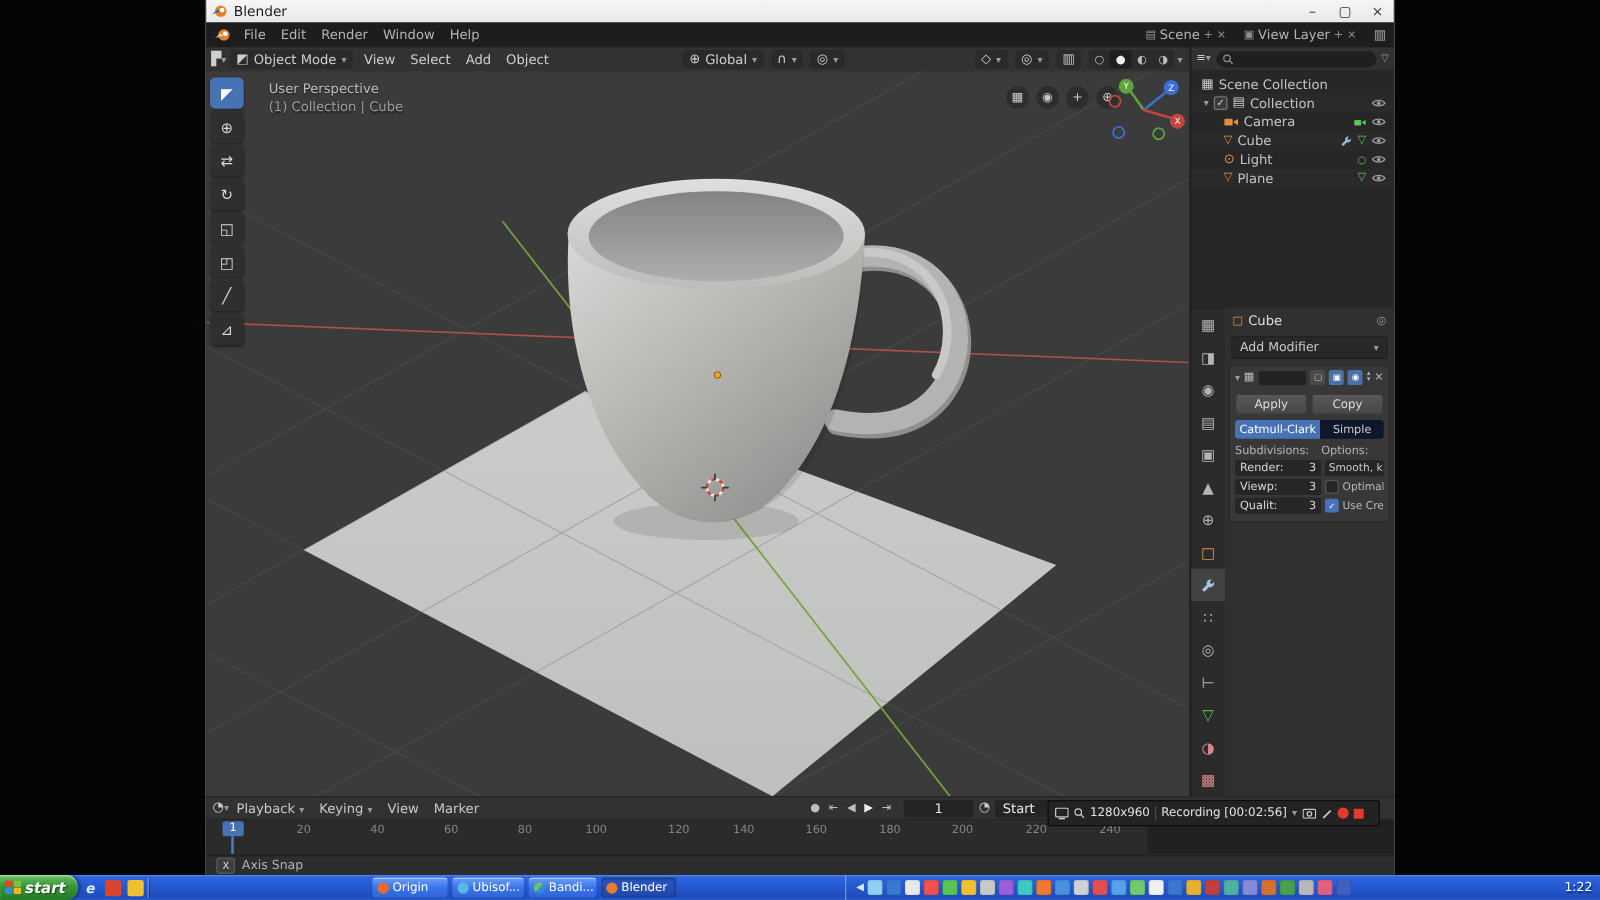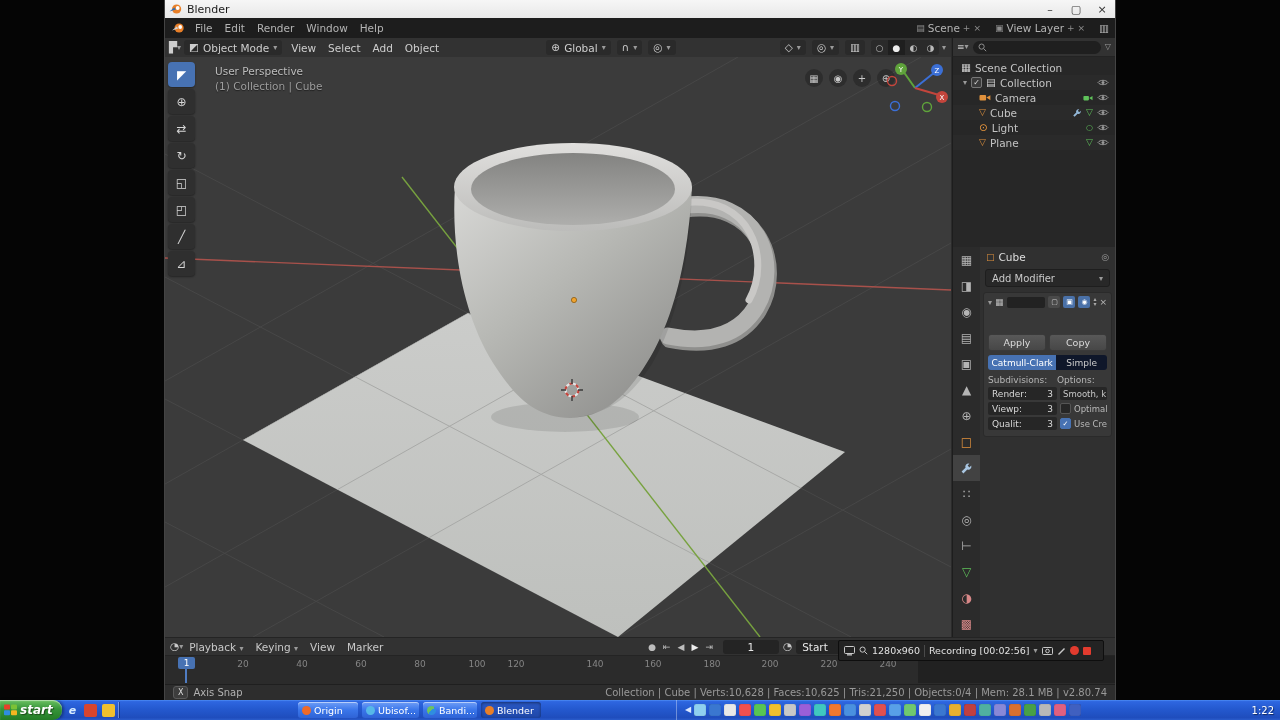--- a/index.html
+++ b/index.html
@@ -61,21 +61,21 @@
   .addmod{margin:2px 5px 0 5px;height:16px;background:#282828;border:1px solid #1e1e1e;border-radius:3px;
           display:flex;align-items:center;padding:0 6px;color:#c9c9c9;}
   .mpanel{margin:5px 3px 0 3px;background:#383838;border:1px solid #2a2a2a;border-radius:3px;padding:0 4px 6px 4px;}
   .mhead{height:18px;display:flex;align-items:center;gap:3px;}
   .mname{flex:1;height:11px;background:#222;border-radius:2px;min-width:14px;}
   .mtb{width:12px;height:12px;border-radius:2px;background:#4a4a4a;display:inline-flex;align-items:center;justify-content:center;font-size:7px;color:#cdcdcd;}
   .mtb.on{background:#4a71a8;color:#fff;}
   .updn{display:flex;flex-direction:column;font-size:6px;color:#aaa;line-height:.8;}
   .row2{display:flex;gap:3px;margin-top:4px;}
   .btn2{flex:1;height:15px;background:linear-gradient(#585858,#474747);border:1px solid #3a3a3a;border-radius:3px;
-        display:flex;align-items:center;justify-content:center;color:#dcdcdc;font-size:9.5px;margin-top:19px;}
+        display:flex;align-items:center;justify-content:center;color:#dcdcdc;font-size:9.5px;}
   .segl{flex:1.35;height:15px;background:#4772b3;border-radius:3px 0 0 3px;display:flex;align-items:center;justify-content:center;
         color:#fff;font-size:9px;white-space:nowrap;}
   .segr{flex:1;height:15px;background:#0f172a;border-radius:0 3px 3px 0;display:flex;align-items:center;justify-content:center;
         color:#ccc;font-size:9px;}
   .lblrow{display:flex;margin-top:5px;color:#b5b5b5;font-size:9px;}
   .lblrow .l1{width:58%;} .lblrow .l2{flex:1;}
   .cols{display:flex;gap:3px;margin-top:2px;}
   .colL{width:58%;display:flex;flex-direction:column;gap:2px;box-sizing:border-box;}
   .colR{flex:1;display:flex;flex-direction:column;gap:2px;min-width:0;}
   .nfield{height:13px;background:#262626;border-radius:2px;display:flex;align-items:center;justify-content:space-between;
@@ -568,37 +568,36 @@
         </span>
         <span class="sp"></span>
       </div>
       <div class="ruler">
         <span class="tick" style="left:21px">0</span>
         <span class="tick" style="left:78px">20</span>
         <span class="tick" style="left:137px">40</span>
         <span class="tick" style="left:196px">60</span>
         <span class="tick" style="left:255px">80</span>
         <span class="tick" style="left:312px">100</span>
-        <span class="tick" style="left:351px">120</span>
+        <span class="tick" style="left:378px">120</span>
         <span class="tick" style="left:430px">140</span>
         <span class="tick" style="left:488px">160</span>
         <span class="tick" style="left:547px">180</span>
         <span class="tick" style="left:605px">200</span>
         <span class="tick" style="left:664px">220</span>
         <span class="tick" style="left:723px">240</span>
         <span class="shade"></span>
         <span class="cfb">1</span>
         <span class="cfl"></span>
       </div>
     </div>
 
     <div class="sb">
       <span class="kbd">X</span>
       <span>Axis Snap</span>
-      <span class="stats">Collection | Cube | Verts:10,628 | Faces:10,625 | Tris:21,250 | Objects:0/4 | Mem: 28.1 MB | v2.80.74</span>
     </div>
   </div>
 
   <div class="bc">
     <span class="icn">
       <svg width="11" height="10" viewBox="0 0 11 10">
           <rect x="0.5" y="0.5" width="10" height="7" rx="1" fill="none" stroke="#c8c8c8"></rect>
           <rect x="3" y="8.2" width="5" height="1.3" fill="#c8c8c8"></rect>
         </svg>
     </span>

